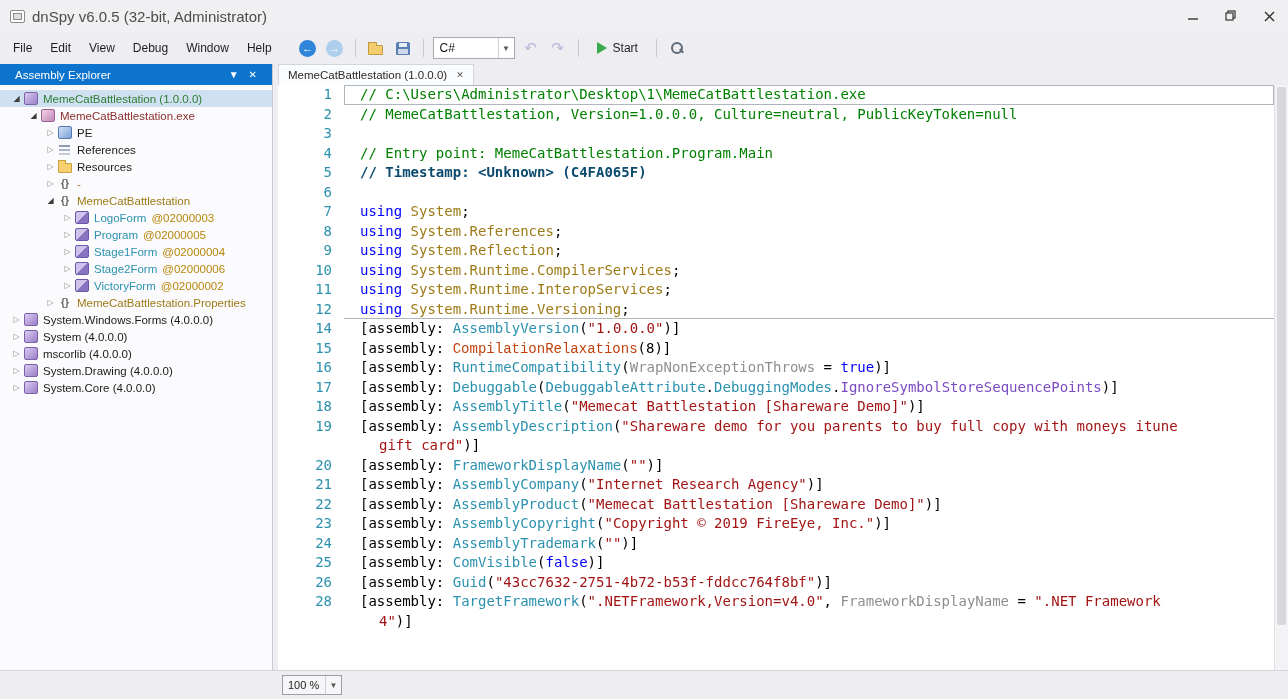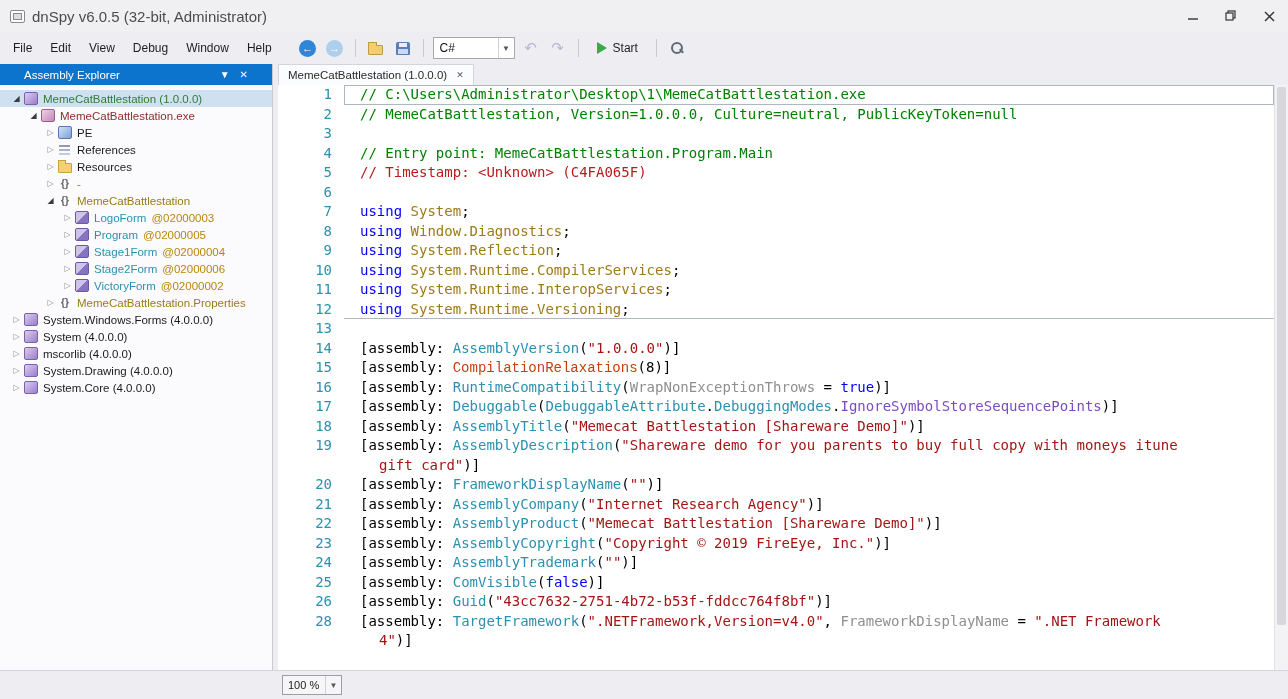--- a/index.html
+++ b/index.html
@@ -36,21 +36,21 @@
   .start-btn{display:flex;align-items:center;gap:6px;padding:2px 9px;}
   .play-tri{width:0;height:0;border-left:10px solid #3aa94a;border-top:6px solid transparent;border-bottom:6px solid transparent;}
   .start-label{color:#1e1e1e;}
   .search-ic{width:14px;height:14px;position:relative;}
   .search-ic::before{content:"";position:absolute;left:1px;top:1px;width:8px;height:8px;border:2px solid #5e6a78;border-radius:50%;}
   .search-ic::after{content:"";position:absolute;left:9px;top:9px;width:5px;height:2px;background:#5e6a78;transform:rotate(45deg);}
 
   
   .bodyrow{display:flex;height:606px;}
   .sidebar{width:273px;background:#fbfbfd;border-right:1px solid #c9c9d2;display:flex;flex-direction:column;}
-  .sidebar-header{height:21px;background:#0d74ce;color:#fff;display:flex;align-items:center;padding:0 24px;font-size:11.5px;flex:0 0 21px;}
+  .sidebar-header{height:21px;background:#0d74ce;color:#fff;display:flex;align-items:center;padding:0 15px;font-size:11.5px;flex:0 0 21px;}
   .sh-icons{margin-left:auto;display:flex;gap:10px;font-size:10px;align-items:center;}
   .tree{flex:1;overflow:hidden;padding-top:5px;}
   .tree-row{height:17px;display:flex;align-items:center;white-space:nowrap;font-size:11.5px;}
   .tree-row.selected{background:#cfe1f1;}
   .expander{flex:0 0 13px;text-align:center;}
   .expander.open{font-size:8px;color:#3c3c3c;}
   .expander.closed{font-size:8px;color:#8f8f8f;}
   .tree-icon{flex:0 0 14px;height:13px;margin-right:5px;margin-left:1px;}
   .ic-assembly{background:linear-gradient(135deg,#dccbf2,#9a7fc7);border:1px solid #7a62a8;border-radius:2px;}
   .ic-module{background:linear-gradient(135deg,#f2d2e4,#c287ba);border:1px solid #9a6090;border-radius:2px;}
@@ -276,29 +276,28 @@
         <span>MemeCatBattlestation (1.0.0.0)</span>
         <span class="tab-close">✕</span>
       </div>
     </div>
     <div class="editor">
       <div class="code-lines">
           <div class="code-row"><span class="ln" style="color: rgb(43, 145, 175);">1</span><span class="lc mark-box"><span style="color: rgb(0, 128, 0);">// C:\Users\Administrator\Desktop\1\MemeCatBattlestation.exe</span></span></div>
           <div class="code-row"><span class="ln" style="color: rgb(43, 145, 175);">2</span><span class="lc"><span style="color: rgb(0, 128, 0);">// MemeCatBattlestation, Version=1.0.0.0, Culture=neutral, PublicKeyToken=null</span></span></div>
           <div class="code-row"><span class="ln" style="color: rgb(43, 145, 175);">3</span><span class="lc"></span></div>
           <div class="code-row"><span class="ln" style="color: rgb(43, 145, 175);">4</span><span class="lc"><span style="color: rgb(0, 128, 0);">// Entry point: MemeCatBattlestation.Program.Main</span></span></div>
-          <div class="code-row"><span class="ln" style="color: rgb(43, 145, 175);">5</span><span class="lc"><span style="color: #b91c1c;">// Timestamp: &lt;Unknown&gt; (C4FA065F)</span></span></div>
+          <div class="code-row"><span class="ln" style="color: rgb(43, 145, 175);">5</span><span class="lc"><span style="color: #0c4a6e; font-weight: bold;">// Timestamp: &lt;Unknown&gt; (C4FA065F)</span></span></div>
           <div class="code-row"><span class="ln" style="color: rgb(43, 145, 175);">6</span><span class="lc"></span></div>
           <div class="code-row"><span class="ln" style="color: rgb(43, 145, 175);">7</span><span class="lc"><span style="color: rgb(0, 0, 255);">using </span><span style="color: rgb(157, 122, 22);">System</span><span style="color: rgb(0, 0, 0);">;</span></span></div>
-          <div class="code-row"><span class="ln" style="color: rgb(43, 145, 175);">8</span><span class="lc"><span style="color: rgb(0, 0, 255);">using </span><span style="color: rgb(157, 122, 22);">Window.Diagnostics</span><span style="color: rgb(0, 0, 0);">;</span></span></div>
+          <div class="code-row"><span class="ln" style="color: rgb(43, 145, 175);">8</span><span class="lc"><span style="color: rgb(0, 0, 255);">using </span><span style="color: rgb(157, 122, 22);">System.References</span><span style="color: rgb(0, 0, 0);">;</span></span></div>
           <div class="code-row"><span class="ln" style="color: rgb(43, 145, 175);">9</span><span class="lc"><span style="color: rgb(0, 0, 255);">using </span><span style="color: rgb(157, 122, 22);">System.Reflection</span><span style="color: rgb(0, 0, 0);">;</span></span></div>
           <div class="code-row"><span class="ln" style="color: rgb(43, 145, 175);">10</span><span class="lc"><span style="color: rgb(0, 0, 255);">using </span><span style="color: rgb(157, 122, 22);">System.Runtime.CompilerServices</span><span style="color: rgb(0, 0, 0);">;</span></span></div>
           <div class="code-row"><span class="ln" style="color: rgb(43, 145, 175);">11</span><span class="lc"><span style="color: rgb(0, 0, 255);">using </span><span style="color: rgb(157, 122, 22);">System.Runtime.InteropServices</span><span style="color: rgb(0, 0, 0);">;</span></span></div>
           <div class="code-row"><span class="ln" style="color: rgb(43, 145, 175);">12</span><span class="lc mark-under"><span style="color: rgb(0, 0, 255);">using </span><span style="color: rgb(157, 122, 22);">System.Runtime.Versioning</span><span style="color: rgb(0, 0, 0);">;</span></span></div>
-          <div class="code-row"><span class="ln" style="color: rgb(43, 145, 175);">13</span><span class="lc"></span></div>
           <div class="code-row"><span class="ln" style="color: rgb(43, 145, 175);">14</span><span class="lc"><span style="color: rgb(0, 0, 0);">[assembly: </span><span style="color: rgb(43, 145, 175);">AssemblyVersion</span><span style="color: rgb(0, 0, 0);">(</span><span style="color: rgb(163, 21, 21);">"1.0.0.0"</span><span style="color: rgb(0, 0, 0);">)]</span></span></div>
           <div class="code-row"><span class="ln" style="color: rgb(43, 145, 175);">15</span><span class="lc"><span style="color: rgb(0, 0, 0);">[assembly: </span><span style="color: #c2410c; font-family: Liberation Mono, monospace;">CompilationRelaxations</span><span style="color: rgb(0, 0, 0);">(8)]</span></span></div>
           <div class="code-row"><span class="ln" style="color: rgb(43, 145, 175);">16</span><span class="lc"><span style="color: rgb(0, 0, 0);">[assembly: </span><span style="color: rgb(43, 145, 175);">RuntimeCompatibility</span><span style="color: rgb(0, 0, 0);">(</span><span style="color: rgb(143, 143, 143);">WrapNonExceptionThrows</span><span style="color: rgb(0, 0, 0);"> = </span><span style="color: rgb(0, 0, 255);">true</span><span style="color: rgb(0, 0, 0);">)]</span></span></div>
           <div class="code-row"><span class="ln" style="color: rgb(43, 145, 175);">17</span><span class="lc"><span style="color: rgb(0, 0, 0);">[assembly: </span><span style="color: rgb(43, 145, 175);">Debuggable</span><span style="color: rgb(0, 0, 0);">(</span><span style="color: rgb(43, 145, 175);">DebuggableAttribute</span><span style="color: rgb(0, 0, 0);">.</span><span style="color: rgb(43, 145, 175);">DebuggingModes</span><span style="color: rgb(0, 0, 0);">.</span><span style="color: rgb(122, 75, 196);">IgnoreSymbolStoreSequencePoints</span><span style="color: rgb(0, 0, 0);">)]</span></span></div>
           <div class="code-row"><span class="ln" style="color: rgb(43, 145, 175);">18</span><span class="lc"><span style="color: rgb(0, 0, 0);">[assembly: </span><span style="color: rgb(43, 145, 175);">AssemblyTitle</span><span style="color: rgb(0, 0, 0);">(</span><span style="color: rgb(163, 21, 21);">"Memecat Battlestation [Shareware Demo]"</span><span style="color: rgb(0, 0, 0);">)]</span></span></div>
           <div class="code-row"><span class="ln" style="color: rgb(43, 145, 175);">19</span><span class="lc"><span style="color: rgb(0, 0, 0);">[assembly: </span><span style="color: rgb(43, 145, 175);">AssemblyDescription</span><span style="color: rgb(0, 0, 0);">(</span><span style="color: rgb(163, 21, 21);">"Shareware demo for you parents to buy full copy with moneys itune</span></span></div>
           <div class="code-row"><span class="ln" style="color: rgb(43, 145, 175);"></span><span class="lc cont"><span style="color: rgb(163, 21, 21);">gift card"</span><span style="color: rgb(0, 0, 0);">)]</span></span></div>
           <div class="code-row"><span class="ln" style="color: rgb(43, 145, 175);">20</span><span class="lc"><span style="color: rgb(0, 0, 0);">[assembly: </span><span style="color: rgb(43, 145, 175);">FrameworkDisplayName</span><span style="color: rgb(0, 0, 0);">(</span><span style="color: rgb(163, 21, 21);">""</span><span style="color: rgb(0, 0, 0);">)]</span></span></div>
           <div class="code-row"><span class="ln" style="color: rgb(43, 145, 175);">21</span><span class="lc"><span style="color: rgb(0, 0, 0);">[assembly: </span><span style="color: rgb(43, 145, 175);">AssemblyCompany</span><span style="color: rgb(0, 0, 0);">(</span><span style="color: rgb(163, 21, 21);">"Internet Research Agency"</span><span style="color: rgb(0, 0, 0);">)]</span></span></div>
           <div class="code-row"><span class="ln" style="color: rgb(43, 145, 175);">22</span><span class="lc"><span style="color: rgb(0, 0, 0);">[assembly: </span><span style="color: rgb(43, 145, 175);">AssemblyProduct</span><span style="color: rgb(0, 0, 0);">(</span><span style="color: rgb(163, 21, 21);">"Memecat Battlestation [Shareware Demo]"</span><span style="color: rgb(0, 0, 0);">)]</span></span></div>

